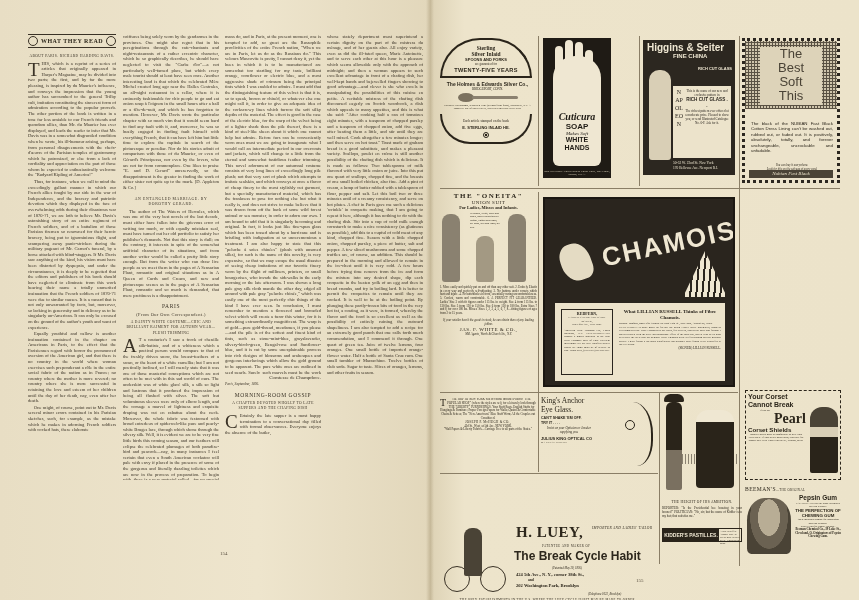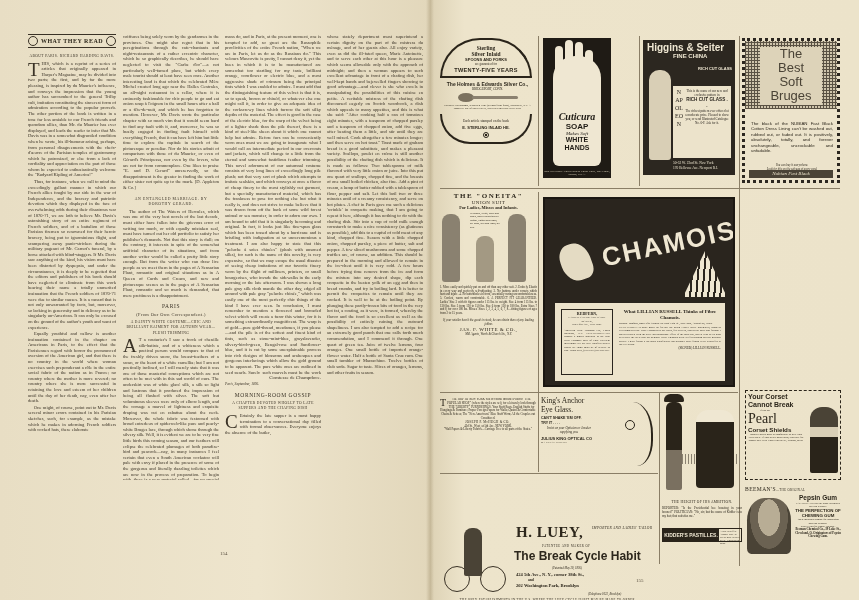--- a/index.html
+++ b/index.html
@@ -158,21 +158,21 @@
   .cartoon .bench { position: absolute; left: 20px; top: 66px; width: 58px; height: 10px; background: repeating-linear-gradient(90deg, #8a8170 0 1px, transparent 1px 3px); }
   .cartoon .cap { position: absolute; left: 0; top: 112px; width: 80px; font-size: 3.6px; text-align: center; letter-spacing: .3px; }
   .cartoon .dlg { position: absolute; left: 0; top: 118px; width: 80px; font-size: 3.2px; line-height: 4px; text-align: justify; }
   .cartoon .kidder { position: absolute; left: 0; top: 140px; width: 80px; height: 14px; display: flex; border: 1px solid #2a241a; }
   .cartoon .kidder .k { background: #2a241a; color: #efe7d2; font-size: 5px; font-weight: bold; font-family: "Liberation Sans", sans-serif; flex: 0 0 56px; text-align: center; line-height: 12px; }
   .cartoon .kidder .r { font-size: 2.4px; line-height: 3px; padding: 1px; }
 
   .pearl { left: 745px; top: 390px; width: 96px; height: 90px; border: 1px dashed #2a241a; padding: 2px; }
   .pearl .h { font-size: 7px; font-weight: bold; font-family: "Liberation Sans", sans-serif; line-height: 8px; }
   .pearl .ifuse { font-size: 2.6px; margin-left: 12px; }
-  .pearl .p { font-size: 14px; font-weight: normal; line-height: 14px; margin-left: 0; }
+  .pearl .p { font-size: 14px; font-weight: bold; line-height: 14px; margin-left: 26px; }
   .pearl .cs { font-size: 6.2px; font-weight: bold; font-family: "Liberation Sans", sans-serif; line-height: 7px; }
   .pearl .sm { font-size: 2.6px; line-height: 3.2px; width: 56px; text-align: center; }
   .pearl .lady { position: absolute; right: 2px; top: 16px; width: 28px; height: 66px; background: linear-gradient(180deg, #4a4336 0 30%, #d9cfb6 30% 45%, #2a241a 45% 100%); border-radius: 12px 12px 2px 2px; }
 
   .beeman { left: 745px; top: 486px; width: 96px; height: 72px; }
   .beeman .h { font-size: 5.6px; letter-spacing: .4px; white-space: nowrap; }
   .beeman .h small { font-size: 3px; }
   .beeman .face { position: absolute; left: 2px; top: 12px; width: 44px; height: 56px; background: radial-gradient(ellipse at 50% 35%, #b8ad95 0 35%, #6b6252 36% 60%, #4a4336 61%); border-radius: 40% 40% 10% 10%; }
   .beeman .r { position: absolute; left: 50px; top: 8px; width: 46px; text-align: center; }
   .beeman .pg { font-size: 6.5px; font-weight: bold; font-family: "Liberation Sans", sans-serif; line-height: 8px; }
@@ -296,21 +296,21 @@
       <div>170 Bellevue Ave. Newport R.I.</div>
     </div>
   </div>
 
   <div class="ad nubian">
     <div class="check"></div>
     <div class="title">
       <div>The</div>
       <div>Best</div>
       <div>Soft</div>
-      <div>Bruges</div>
+      <div>This</div>
     </div>
     <div class="txt">The black of the NUBIAN Fast Black Cotton Dress Lining can't be washed out, rubbed out, or faded out. It is positively, absolutely, totally, and forever unchangeable, uncrockable and unfadable.</div>
     <div class="note">
       <div>You can buy it everywhere.</div>
       <div>Look for this on the selvage of every yard.</div>
     </div>
     <div class="band">Nubian Fast Black</div>
   </div>
 
   <div class="ad oneita">

